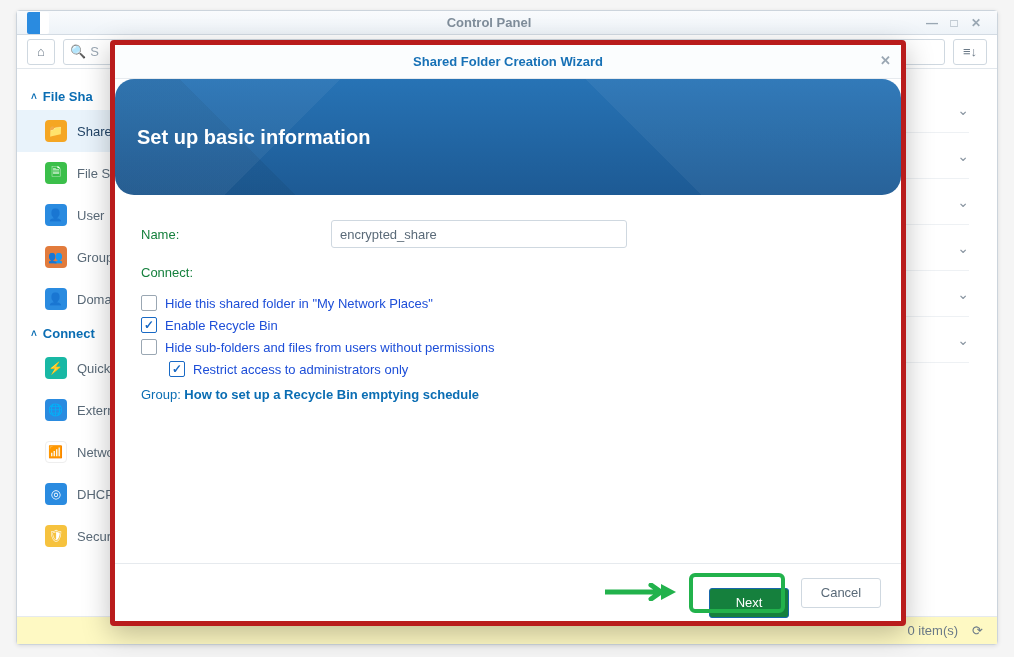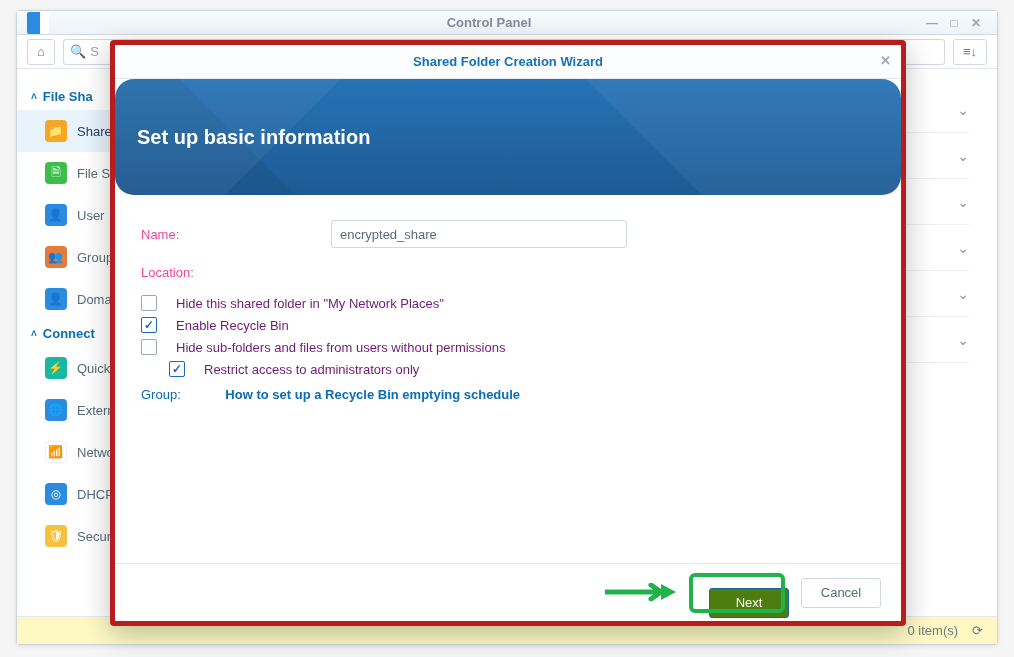--- a/index.html
+++ b/index.html
@@ -182,71 +182,71 @@
     .modal-form {
       flex: 1;
       padding: 22px 26px 8px 26px;
     }
     .frow {
       display: flex;
       align-items: center;
       min-height: 34px;
       margin-bottom: 4px;
     }
-    .frow .flabel { width: 190px; color: #ec4899; }
+    .frow .flabel { width: 190px; color: #15803d; }
     .frow input[type=text], .frow .sel {
       width: 296px; height: 28px;
       border: 1px solid #cfd8e0;
       border-radius: 3px;
       padding: 0 8px;
       font-size: 13px;
       color: #5a6a78;
       background: #fff;
     }
     .sel { display: flex; align-items: center; justify-content: space-between; cursor: default;}
     .sel .tri { color: #6b7a88; font-size: 10px;}
     
-    .check-row { display: flex; align-items: center; gap: 19px; margin: 6px 0 6px 0; color: #701a75;}
+    .check-row { display: flex; align-items: center; gap: 8px; margin: 6px 0 6px 0; color: #1d4ed8;}
     .check-row.indent { margin-left: 28px; }
     .cb {
       width: 16px; height: 16px;
       border: 1px solid #9aa7b3;
       border-radius: 2px;
       display: inline-flex; align-items: center; justify-content: center;
       background: #fff;
       color: #1869c5;
       font-size: 12px;
       line-height: 1;
     }
     .cb.checked { border-color: #1869c5; }
     .cb.checked::after { content: "✓"; font-weight: 900; }
     
     .note { margin-top: 10px; color: #5a6a78;}
-    .note a { color: #0a6db3; font-weight: 700; text-decoration: none; cursor: default; margin-left: 41px;}
+    .note a { color: #0a6db3; font-weight: 700; text-decoration: none; cursor: default;}
     .note .nl { color: #0a6db3; }
     
     .modal-footer {
       height: 58px;
       border-top: 1px solid #e6eaee;
       display: flex; align-items: center; justify-content: flex-end;
       padding: 0 20px; gap: 12px;
       position: relative;
     }
     .btn {
       min-width: 80px; height: 30px;
       padding: 0 18px;
       border: 1px solid #cfd8e0;
       background: #fff;
       border-radius: 3px;
       color: #5a6a78;
       cursor: default;
       font-size: 13px;
     }
     .btn.primary {
-      background: #4d7c0f;
+      background: #15803d;
       border-color: #1766aa;
       color: #fff;
       margin-top: 20px;
     }
     .highlight-ring {
       position: absolute;
       border: 4px solid #22b24c;
       border-radius: 6px;
       right: 116px;
       top: 9px;
@@ -375,21 +375,21 @@
   <div class="modal-hero">
     <span>Set up basic information</span>
   </div>
 
   <div class="modal-form">
     <div class="frow">
       <span class="flabel">Name:</span>
       <input type="text" value="encrypted_share" style="">
     </div>
     <div class="frow">
-      <span class="flabel">Location:</span>
+      <span class="flabel">Connect:</span>
     </div>
 
     <div class="check-row">
       <span class="cb"></span>
       <span>Hide this shared folder in "My Network Places"</span>
     </div>
     <div class="check-row">
       <span class="cb checked"></span>
       <span>Enable Recycle Bin</span>
     </div>

